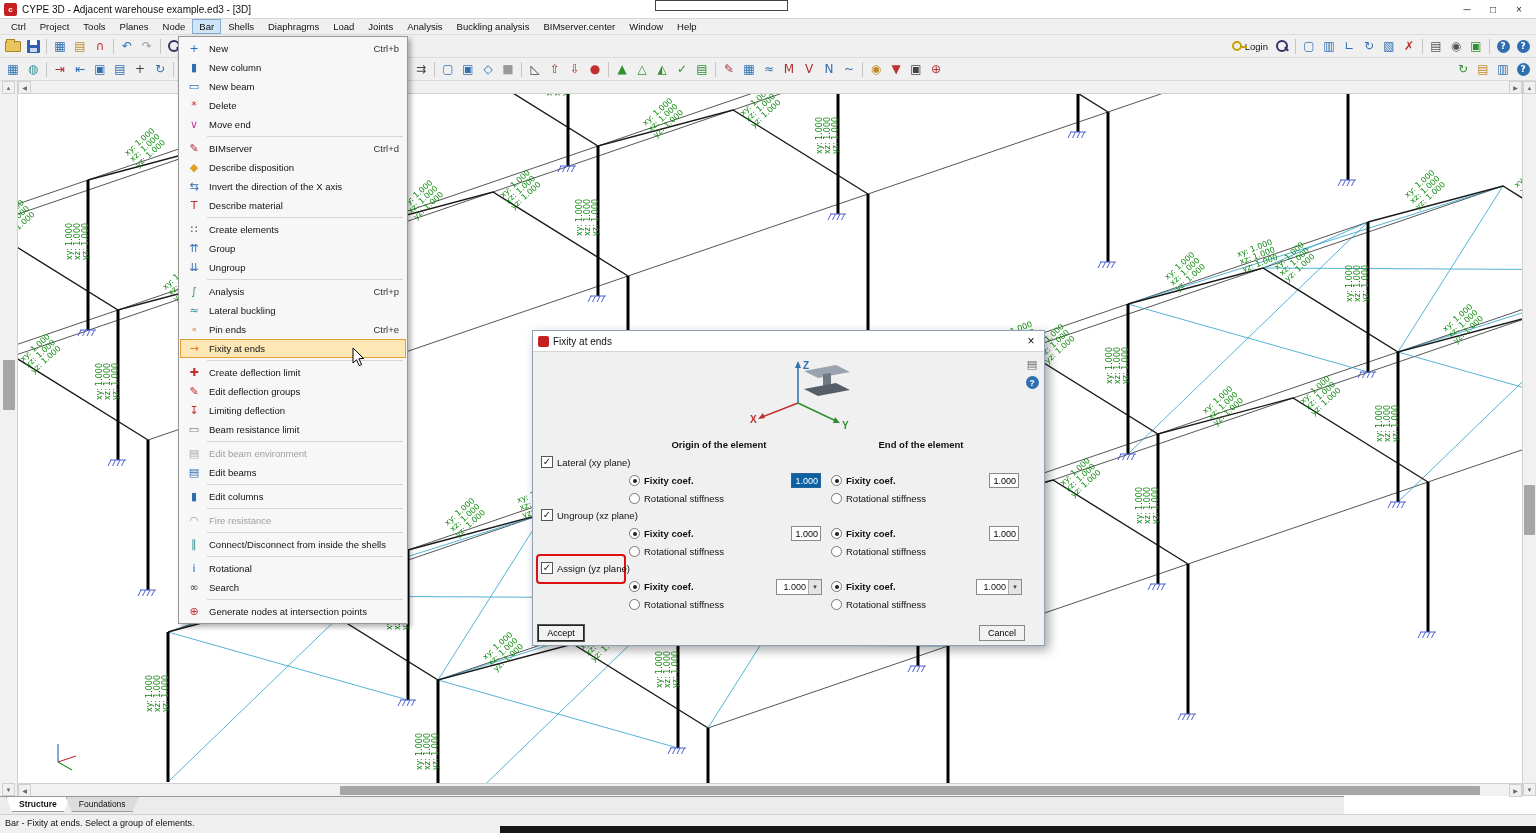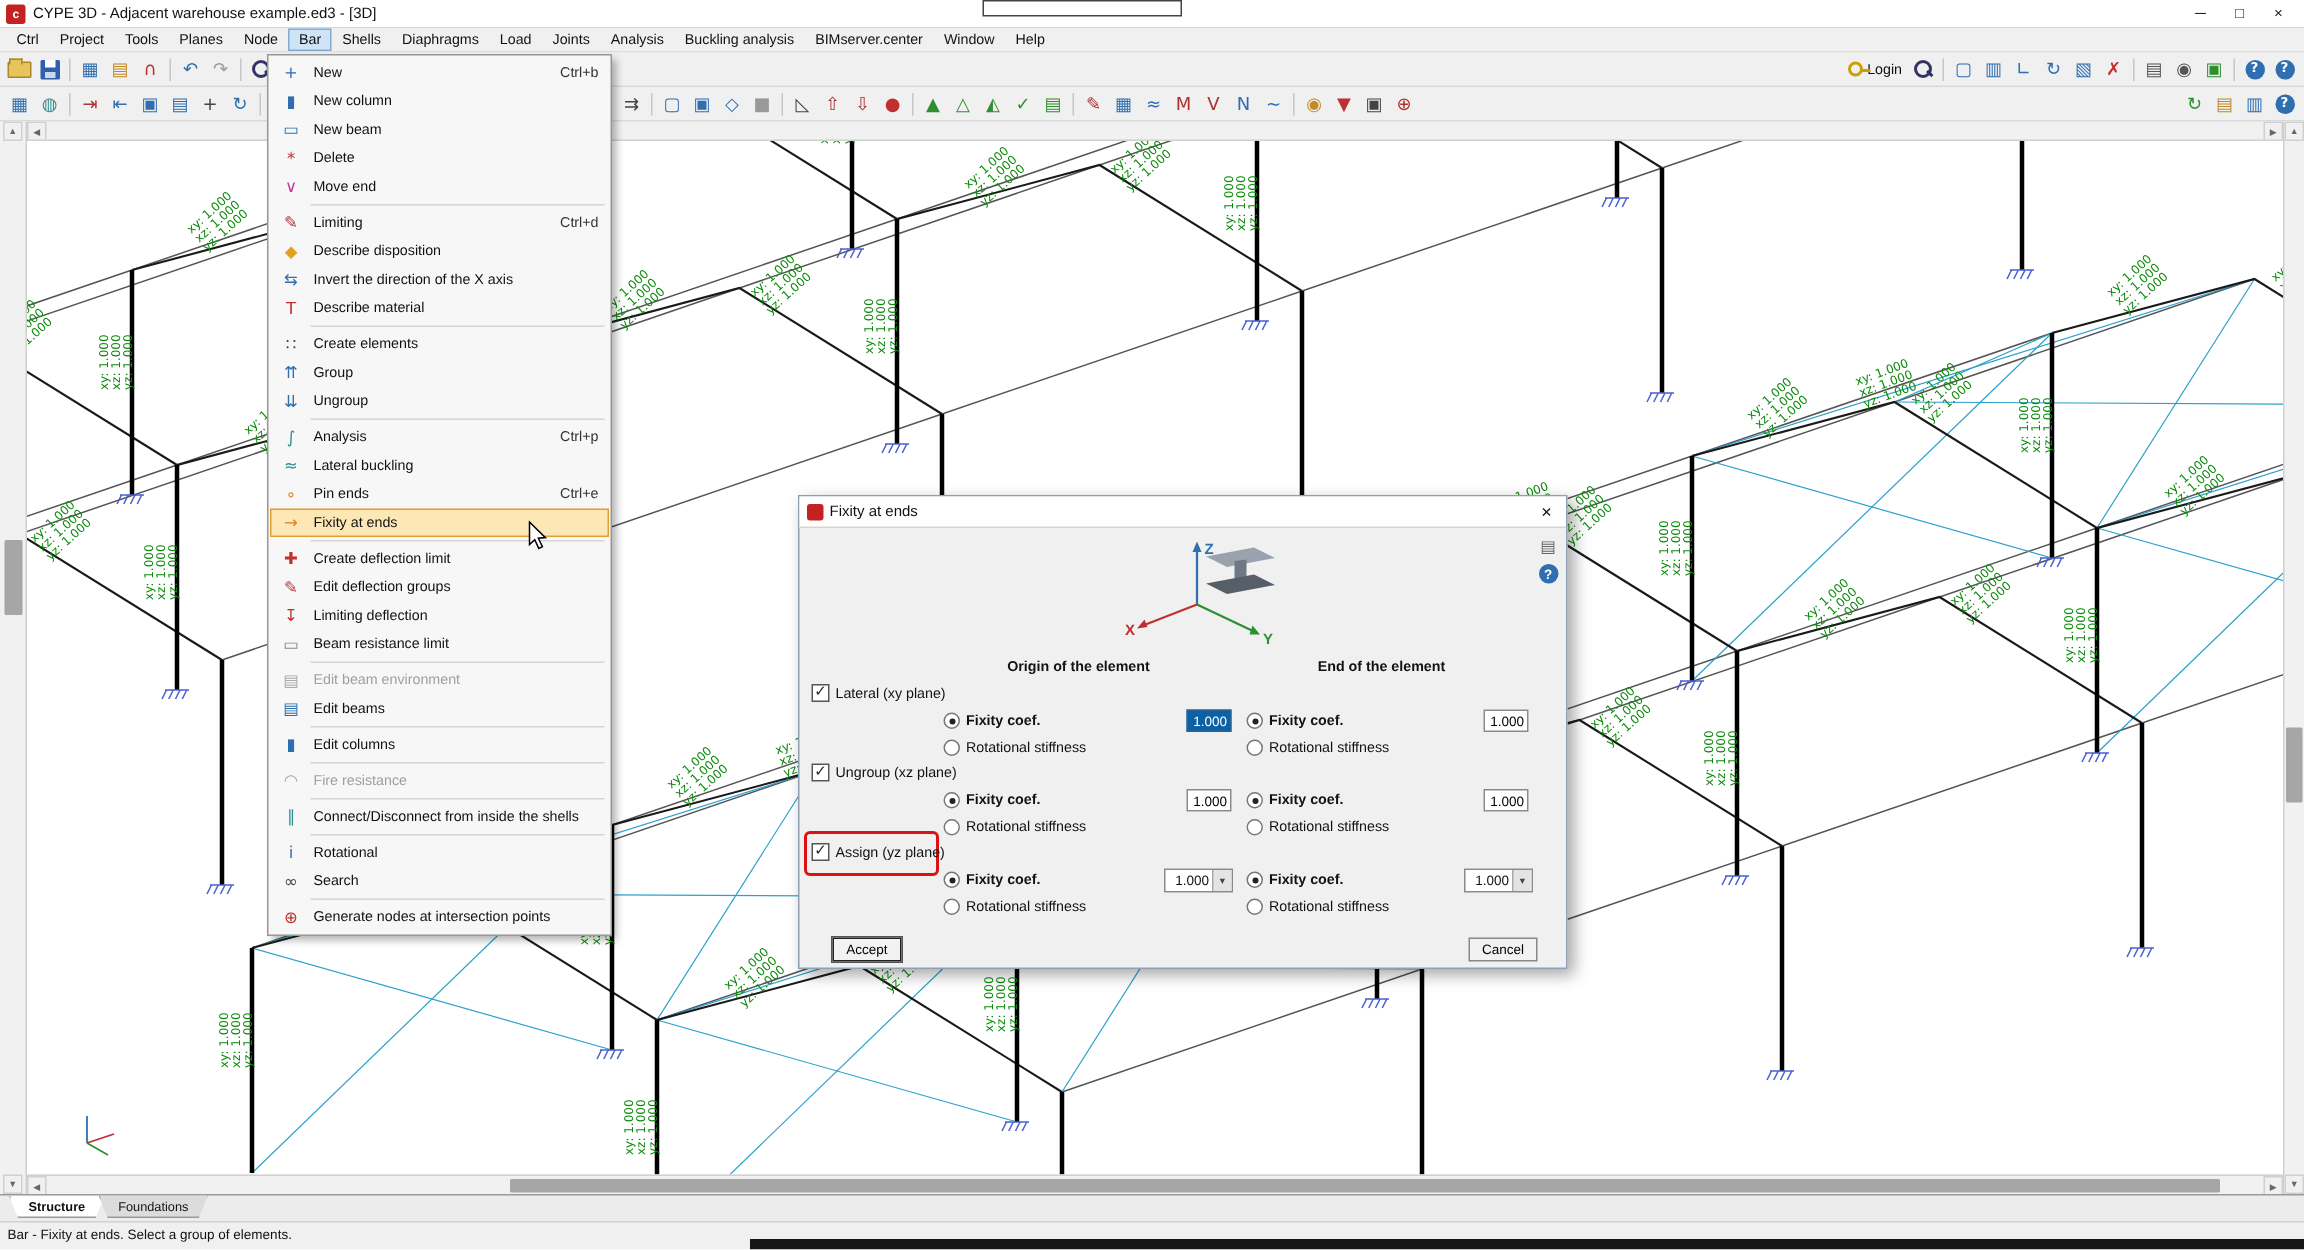--- a/index.html
+++ b/index.html
@@ -86,21 +86,21 @@
   .val { position:absolute; top:0; width:30px; height:15px; border:1px solid #8a8a8a; font-size:9px; text-align:right; padding:0 2px; background:#fff; font-family:inherit;}
   .val.sel { background:#0b61a4; color:#fff; border-color:#2a6496;}
   .combo { position:absolute; top:0; width:46px; height:16px; border:1px solid #8a8a8a; background:#fff; display:flex; align-items:center;}
   .cval { flex:1; text-align:right; padding-right:2px; font-size:9px;}
   .carrow { width:13px; height:100%; background:#e4e4e4; border-left:1px solid #aaa; font-size:7px; display:flex; align-items:center; justify-content:center; color:#444;}
   .red-box { position:absolute; left:3px; top:223px; width:90px; height:30px; border:2px solid #dd1111; border-radius:4px; }
   .dbtn { position:absolute; top:294px; width:46px; height:16px; font-size:9px; background:#f2f2f2; border:1px solid #888; font-family:inherit;}
   .dbtn.default { border:1px solid #222; outline:1px solid #555; }
 
   
-  .tabsrow { position:absolute; top:796px; left:0; width:1536px; height:18px; background:#ececec; border-top:1px solid #9a9a9a; display:flex; align-items:stretch; padding-left:6px; z-index:10;}
+  .tabsrow { position:absolute; top:796px; left:0; width:1344px; height:18px; background:#ececec; border-top:1px solid #9a9a9a; display:flex; align-items:stretch; padding-left:6px; z-index:10;}
   .tab { font-size:8.5px; padding:2px 12px 0 12px; background:#dcdcdc; border:1px solid #9a9a9a; border-top:none; clip-path:polygon(0 0, 100% 0, calc(100% - 6px) 100%, 6px 100%); margin-right:-4px; height:15px;}
   .tab.active { background:#fff; font-weight:bold; }
   .statusbar { position:absolute; top:814px; left:0; width:1536px; height:19px; background:#f0f0f0; border-top:1px solid #d0d0d0; font-size:9px; padding:3px 5px; z-index:10;}
   .dark-strip { position:absolute; left:500px; top:826px; width:1036px; height:7px; background:#161616; z-index:11;}
 </style>
 </head>
 <body>
 
 <div class="titlebar">
   <span class="app-icon">c</span>
@@ -1005,21 +1005,21 @@
       <span class="ic" style="color: rgb(192, 48, 48);">*</span>
       <span class="lbl">Delete</span>
     </div>
     <div class="mi">
       <span class="ic" style="color: rgb(192, 57, 159);">∨</span>
       <span class="lbl">Move end</span>
     </div>
     <div class="msep"></div>
     <div class="mi">
       <span class="ic" style="color: rgb(176, 48, 48);">✎</span>
-      <span class="lbl">Limiting</span>
+      <span class="lbl">BIMserver</span>
       <span class="sc">Ctrl+d</span>
     </div>
     <div class="mi">
       <span class="ic" style="color: rgb(224, 160, 32);">◆</span>
       <span class="lbl">Describe disposition</span>
     </div>
     <div class="mi">
       <span class="ic" style="color: rgb(47, 111, 176);">⇆</span>
       <span class="lbl">Invert the direction of the X axis</span>
     </div>
@@ -1206,21 +1206,21 @@
       <span class="carrow">▾</span>
     </span>
   </div>
   <div class="fx-row" style="top:266px;">
     <span class="radio" style="left:96px;"></span>
     <span class="rlbl" style="left:111px;">Rotational stiffness</span>
     <span class="radio" style="left:298px;"></span>
     <span class="rlbl" style="left:313px;">Rotational stiffness</span>
   </div>
 
-  <button class="dbtn default" style="left:22px;">Accept</button>
+  <button class="dbtn default" style="left:5px;">Accept</button>
   <button class="dbtn" style="left:446px;">Cancel</button>
 </div>
 
 <div class="tabsrow">
   <span class="tab active">Structure</span>
   <span class="tab">Foundations</span>
 </div>
 <div class="statusbar">
   <span>Bar - Fixity at ends. Select a group of elements.</span>
 </div>

